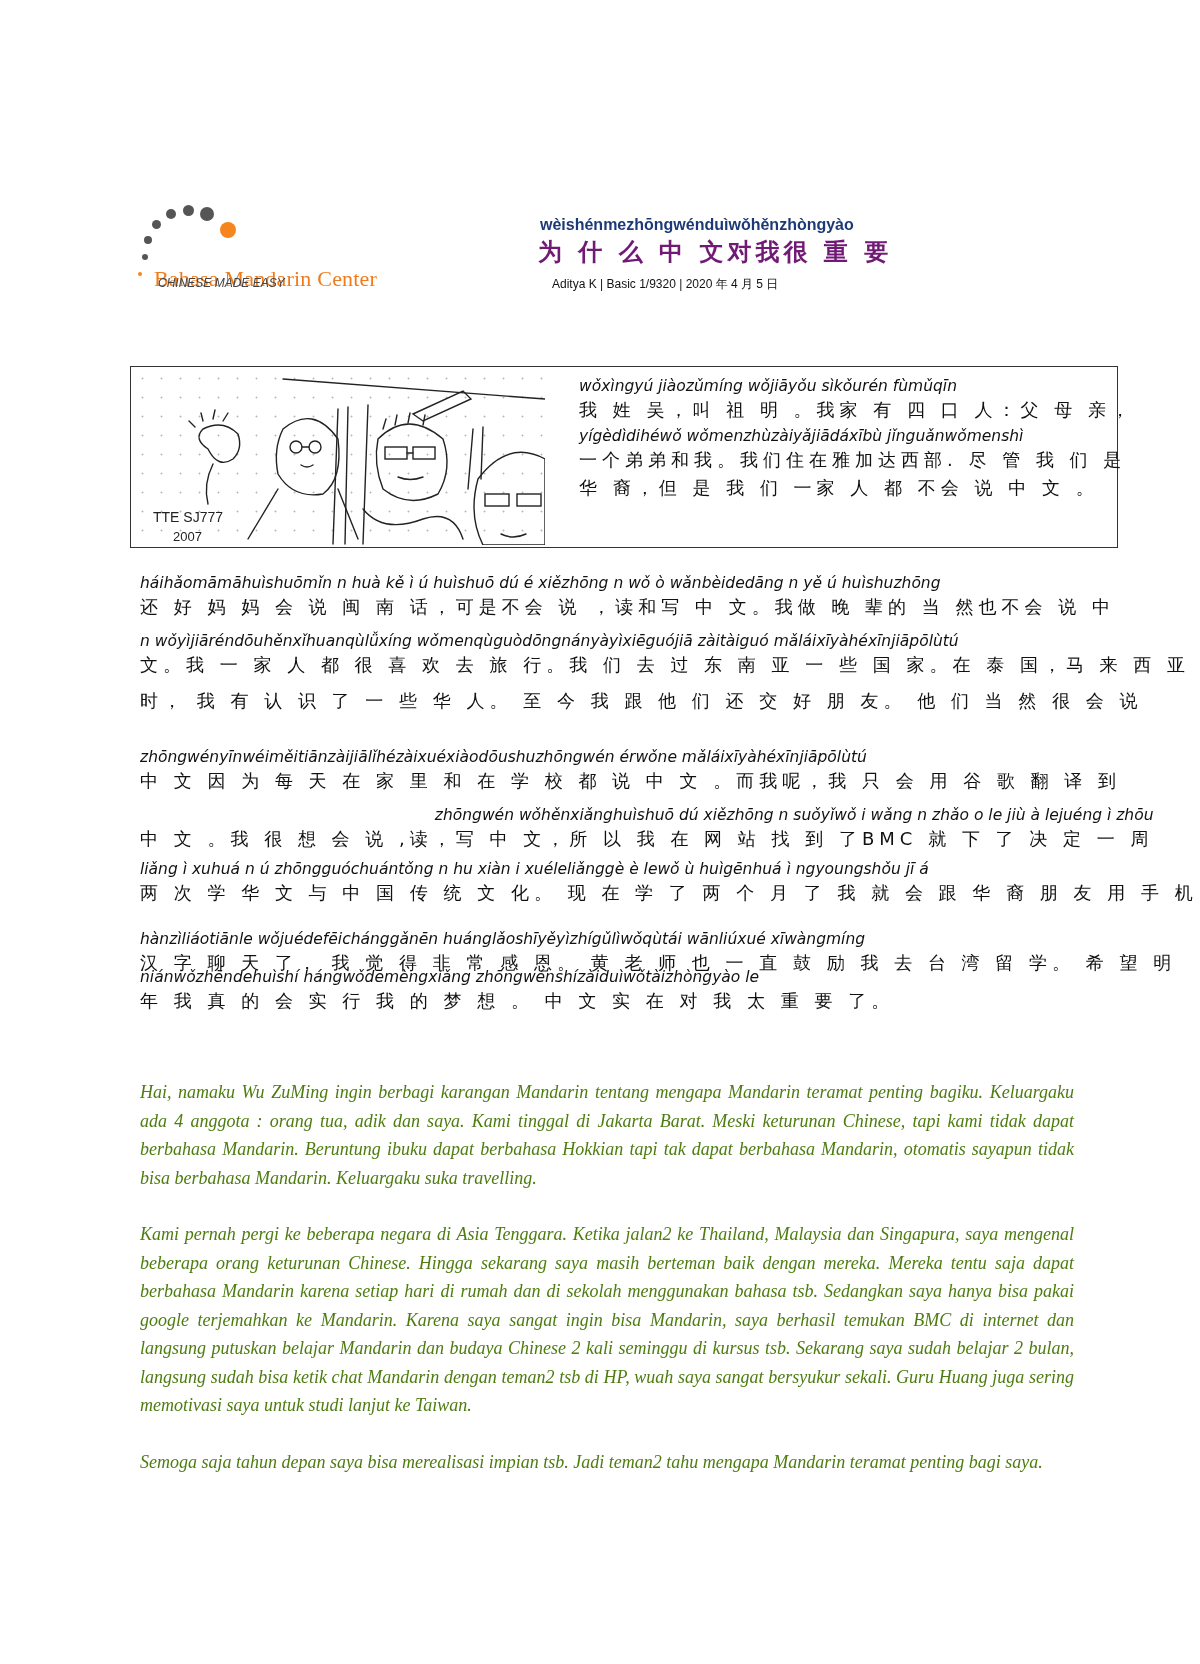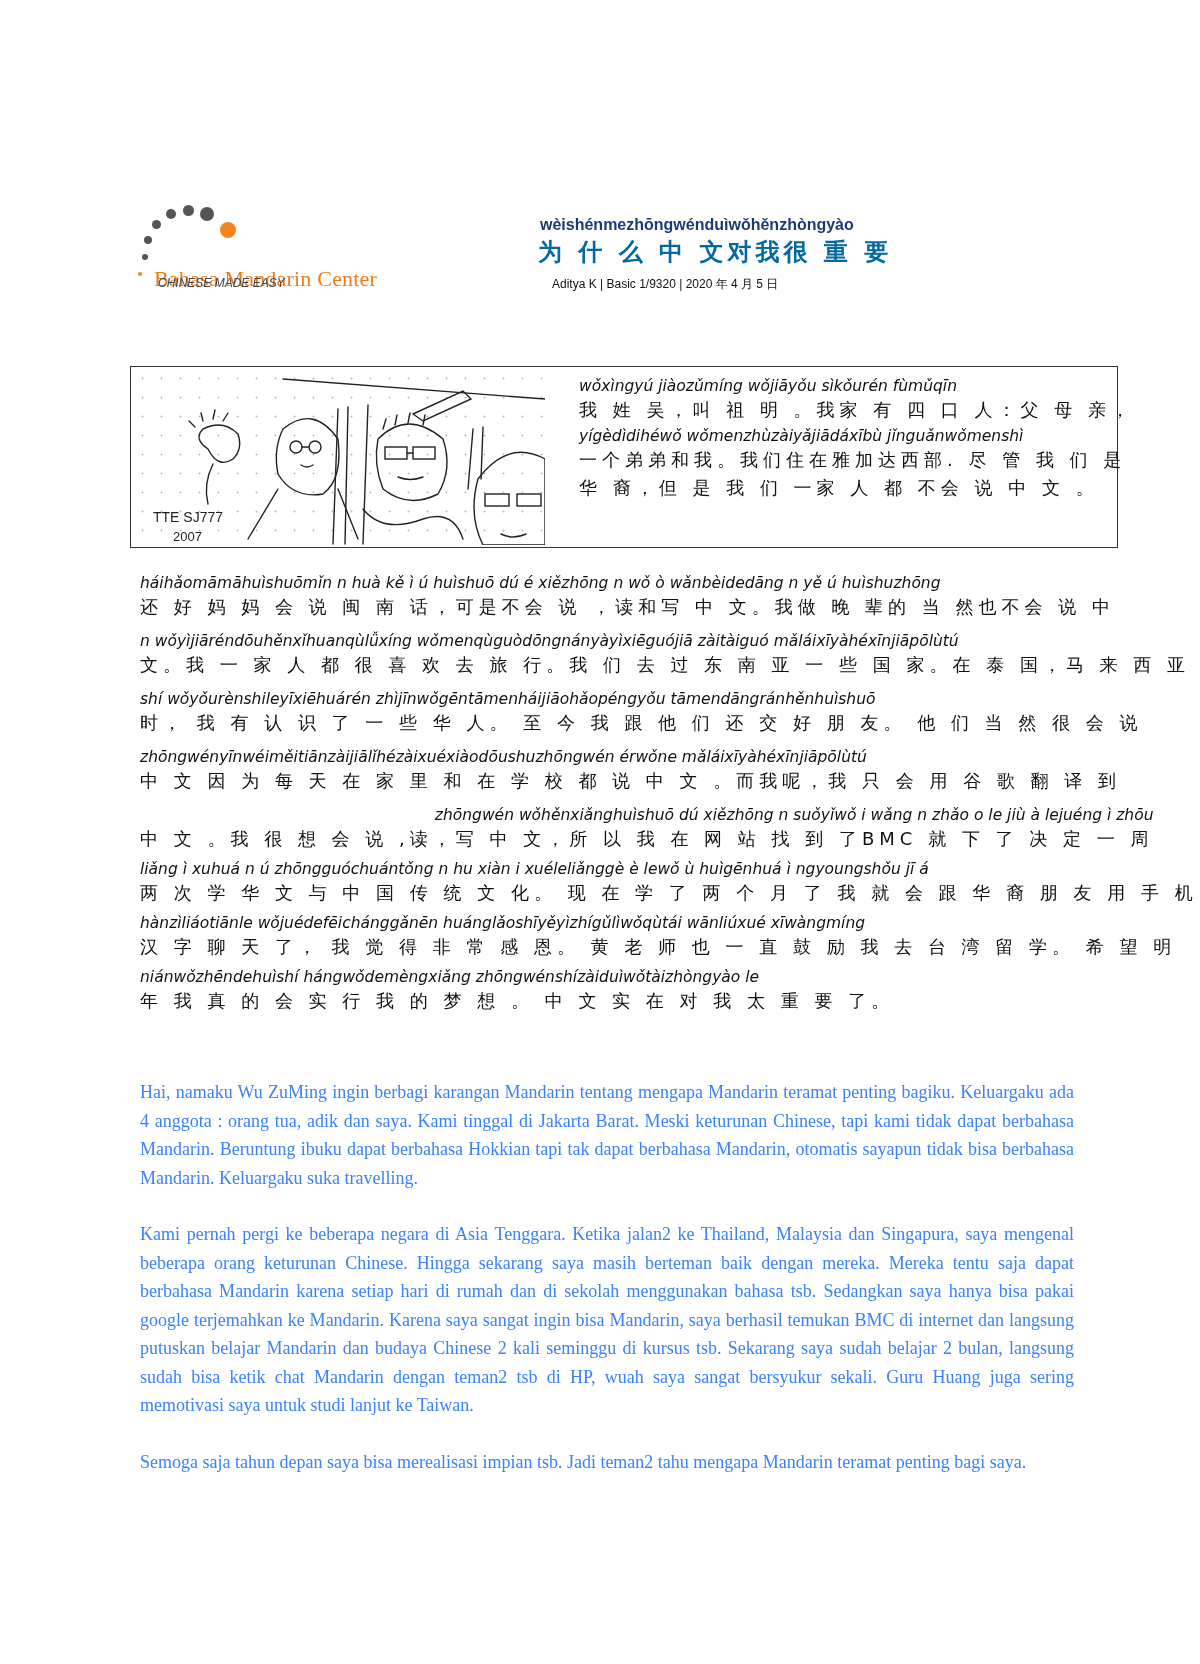--- a/index.html
+++ b/index.html
@@ -9,38 +9,38 @@
     
     .logo { position: absolute; left: 140px; top: 212px; width: 300px; height: 80px; }
     .logo .dot { position: absolute; border-radius: 50%; background: #555; }
     .logo .dot.orange { background: #f7851d; }
     .logo .brand { position: absolute; left: 14px; top: 36px; font-family: "Liberation Serif", serif; font-size: 22px; color: #f07b1a; white-space: nowrap; letter-spacing: 0.2px; margin-top: 18px; }
     .logo .tagline { position: absolute; left: 18px; top: 64px; font-family: "Liberation Sans", sans-serif; font-size: 12px; font-style: italic; color: #444; white-space: nowrap; text-align: center; }
 
     
     .title-block { position: absolute; left: 540px; top: 216px; width: 420px; }
     .title-pinyin { font-family: "Liberation Sans", sans-serif; font-weight: bold; font-size: 16px; color: #1d3a78; white-space: nowrap; position: absolute; left: 0; top: 0; }
-    .title-hanzi { font-family: "DejaVu Sans", sans-serif; font-weight: bold; font-size: 24px; color: #0369a1; white-space: nowrap; position: absolute; left: -2px; top: 20px; letter-spacing: 4px; }
+    .title-hanzi { font-family: "DejaVu Sans", sans-serif; font-weight: bold; font-size: 24px; color: #701a75; white-space: nowrap; position: absolute; left: -2px; top: 20px; letter-spacing: 4px; }
     .title-meta { font-family: "Liberation Sans", sans-serif; font-size: 12px; color: #111; white-space: nowrap; position: absolute; left: 12px; top: 60px; }
 
     
     .intro-box { position: absolute; left: 130px; top: 366px; width: 988px; height: 182px; border: 1.5px solid #333; box-sizing: border-box; background: #fff; }
     .sketch { position: absolute; left: 2px; top: 2px; width: 412px; height: 176px; overflow: hidden;
       background-image: radial-gradient(circle, #bbb 0.8px, transparent 1.2px); background-size: 19px 19px; }
     .intro-lines { position: absolute; left: 448px; top: 2px; width: 530px; }
 
     
     .pair { position: absolute; white-space: nowrap; }
     .pair .py { font-family: "DejaVu Sans", sans-serif; font-size: 15.5px; color: #111; display: block; height: 22px; line-height: 22px; font-style: italic; }
     .pair .hz { font-family: "DejaVu Sans", sans-serif; font-size: 18px; color: #111; display: block; height: 26px; line-height: 26px; letter-spacing: 5px; }
 
     .body-lines { position: absolute; left: 140px; top: 572px; width: 940px; }
 
     
-    .prose { position: absolute; left: 140px; top: 1078px; width: 934px; font-family: "Liberation Serif", serif; font-size: 18px; line-height: 28.5px; color: #3b82f6; text-align: justify; }
+    .prose { position: absolute; left: 140px; top: 1078px; width: 934px; font-family: "Liberation Serif", serif; font-size: 18px; line-height: 28.5px; color: #4d7c0f; text-align: justify; font-style: italic; }
     .prose p { margin: 0 0 28px 0; }
   </style>
 </head>
 <body>
 
 <div class="page">
 
   <div class="logo">
     <span class="dot" style="left:2px;top:42px;width:6px;height:6px;"></span>
     <span class="dot" style="left:4px;top:24px;width:8px;height:8px;"></span>
@@ -120,36 +120,35 @@
   <div class="body-lines">
     <div class="pair" style="top:0px;">
       <span class="py">háihǎomāmāhuìshuōmǐn n huà   kě ì  ú huìshuō   dú é xiězhōng n     wǒ ò wǎnbèidedāng n yě ú huìshuzhōng</span>
       <span class="hz">还 好 妈 妈 会  说  闽 南 话，可是不会  说 ，读和写  中  文。我做 晚  辈的  当  然也不会 说  中</span>
     </div>
     <div class="pair" style="top:58px;">
       <span class="py">n     wǒyìjiāréndōuhěnxǐhuanqùlǚxíng     wǒmenqùguòdōngnányàyìxiēguójiā    zàitàiguó    mǎláixīyàhéxīnjiāpōlùtú</span>
       <span class="hz">文。我 一 家 人 都 很 喜 欢 去 旅 行。我 们 去 过 东 南 亚 一 些 国 家。在 泰 国，马 来 西 亚 和 新 加 坡 路 途</span>
     </div>
     <div class="pair" style="top:116px;">
-      <span class="py">shí      wǒyǒurènshileyīxiēhuárén          zhìjīnwǒgēntāmenháijiāohǎopéngyǒu      tāmendāngránhěnhuìshuō</span>
       <span class="hz">时，  我 有 认 识 了 一 些 华 人。    至 今 我  跟 他 们 还 交 好  朋  友。 他 们  当  然 很 会  说</span>
     </div>
     <div class="pair" style="top:174px;">
       <span class="py">zhōngwényīnwéiměitiānzàijiālǐhézàixuéxiàodōushuzhōngwén    érwǒne    mǎláixīyàhéxīnjiāpōlùtú</span>
       <span class="hz">  中    文 因 为  每  天  在 家 里 和 在  学  校  都  说   中    文 。而我呢，我 只 会  用  谷 歌 翻 译 到</span>
     </div>
     <div class="pair" style="top:232px;text-align:right;">
       <span class="py">zhōngwén    wǒhěnxiǎnghuìshuō  dú   xiězhōng n     suǒyǐwǒ i wǎng n zhǎo o le          jiù à lejuéng ì zhōu</span>
       <span class="hz">  中    文 。我 很   想   会  说 ,读，写   中   文，所 以 我 在  网  站  找  到 了BMC 就 下 了 决 定 一  周</span>
     </div>
     <div class="pair" style="top:286px;">
       <span class="py">liǎng ì xuhuá n  ú zhōngguóchuántǒng n hu        xiàn i xuéleliǎnggè è lewǒ ù huìgēnhuá ì ngyoungshǒu jī á</span>
       <span class="hz"> 两  次 学 华 文 与   中    国    传    统 文 化。    现 在 学 了  两  个 月 了 我 就 会  跟  华 裔 朋 友 用  手  机 打</span>
     </div>
-    <div class="pair" style="top:340px;">
+    <div class="pair" style="top:356px;">
       <span class="py">hànzìliáotiānle    wǒjuédefēichánggǎnēn    huánglǎoshīyěyìzhígǔlìwǒqùtái   wānliúxué     xīwàngmíng</span>
       <span class="hz"> 汉 字 聊  天 了， 我 觉 得 非   常    感 恩。  黄  老 师 也 一 直 鼓 励 我 去 台   湾 留 学。 希  望    明</span>
     </div>
     <div class="pair" style="top:394px;">
       <span class="py">niánwǒzhēndehuìshí hángwǒdemèngxiǎng    zhōngwénshízàiduìwǒtàizhòngyào le</span>
       <span class="hz"> 年  我  真   的 会 实   行  我 的  梦    想 。  中   文 实 在 对 我 太   重    要 了。</span>
     </div>
   </div>
 
   <div class="prose">

